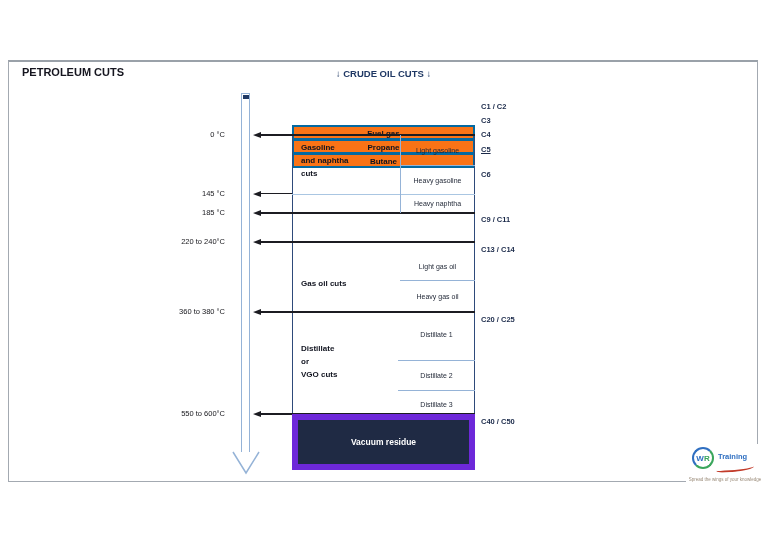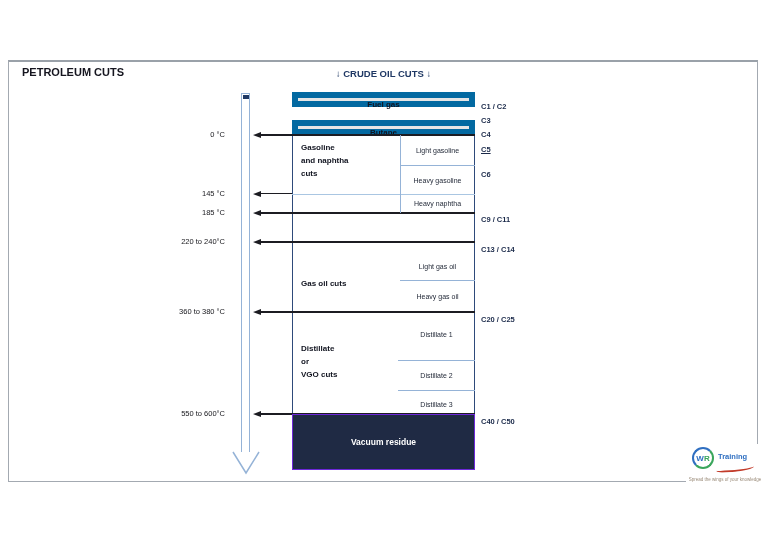--- a/index.html
+++ b/index.html
@@ -10,25 +10,25 @@
   .title{position:absolute;left:22px;top:66px;font-size:11px;font-weight:bold;color:#15151f;}
   .header{position:absolute;left:292px;top:68px;width:183px;text-align:center;
           font-size:9.5px;font-weight:bold;color:#1f3864;}
   
   .thermo-bar{position:absolute;left:241px;top:93px;width:9px;height:359px;background:#fff;
               border:1.2px solid #95b3d7;border-bottom:none;box-sizing:border-box;}
   .thermo-cap{position:absolute;left:242.5px;top:94.5px;width:6px;height:4px;background:#1f3864;}
   .thermo-arrow{position:absolute;left:232px;top:450px;width:28px;height:26px;}
   
   .gasbox{position:absolute;left:292px;width:183px;height:15px;box-sizing:border-box;
-          border:6px solid #0369a1;background:#e5e5e5;text-align:center;
-          font-size:8px;font-weight:bold;line-height:13px;color:#10131f;}
+          border:2px solid #0369a1;background:#f97316;text-align:center;
+          font-size:8px;font-weight:bold;line-height:13px;color:#10131f;margin-top:33px;}
   .bigbox-side{position:absolute;top:135px;height:279px;width:0;border-left:1px solid #2e4a7a;}
   .residue{position:absolute;left:292px;top:414px;width:183px;height:56px;box-sizing:border-box;
-           background:#1f2a44;border:1px solid #6d28d9;display:flex;align-items:center;justify-content:center;
+           background:#1f2a44;border:6px solid #6d28d9;display:flex;align-items:center;justify-content:center;
            color:#ffffff;font-size:8.5px;font-weight:bold;}
   
   .line-black{position:absolute;height:0;border-top:2px solid #1c1c22;}
   .line-blue{position:absolute;height:0;border-top:1px solid #95b3d7;}
   .line-blue-faint{position:absolute;height:0;border-top:1px solid #aac6e2;}
   .vline-blue{position:absolute;width:0;border-left:1px solid #95b3d7;}
   .ah{position:absolute;width:0;height:0;border-top:3.5px solid transparent;
       border-bottom:3.5px solid transparent;border-right:8px solid #1c1c22;}
   
   .t{position:absolute;left:89px;width:136px;text-align:right;font-size:7.5px;line-height:10px;color:#17171c;}
@@ -62,20 +62,21 @@
   <div class="title">PETROLEUM CUTS</div>
   <div class="header">↓ CRUDE OIL CUTS ↓</div>
 
   <div class="thermo-bar"></div>
   <div class="thermo-cap"></div>
   <svg class="thermo-arrow" viewBox="0 0 28 26">
     <polyline points="1,2 14,23 27,2" fill="#ffffff" stroke="#95b3d7" stroke-width="1.5"></polyline>
   </svg>
 
   <div class="gasbox" style="top:92px;">Fuel gas</div>
+  <div class="gasbox" style="top:106px;">Propane</div>
   <div class="gasbox" style="top:120px;">Butane</div>
 
   <div class="bigbox-side" style="left:292px;"></div>
   <div class="bigbox-side" style="left:474px;"></div>
 
   <div class="line-black" style="left:260px;top:134px;width:215px;"></div>
   <div class="ah" style="left:253px;top:131.5px;"></div>
 
   <div class="line-black" style="left:260px;top:193px;width:32px;border-top-width:1.5px;"></div>
   <div class="ah" style="left:253px;top:190.5px;"></div>

